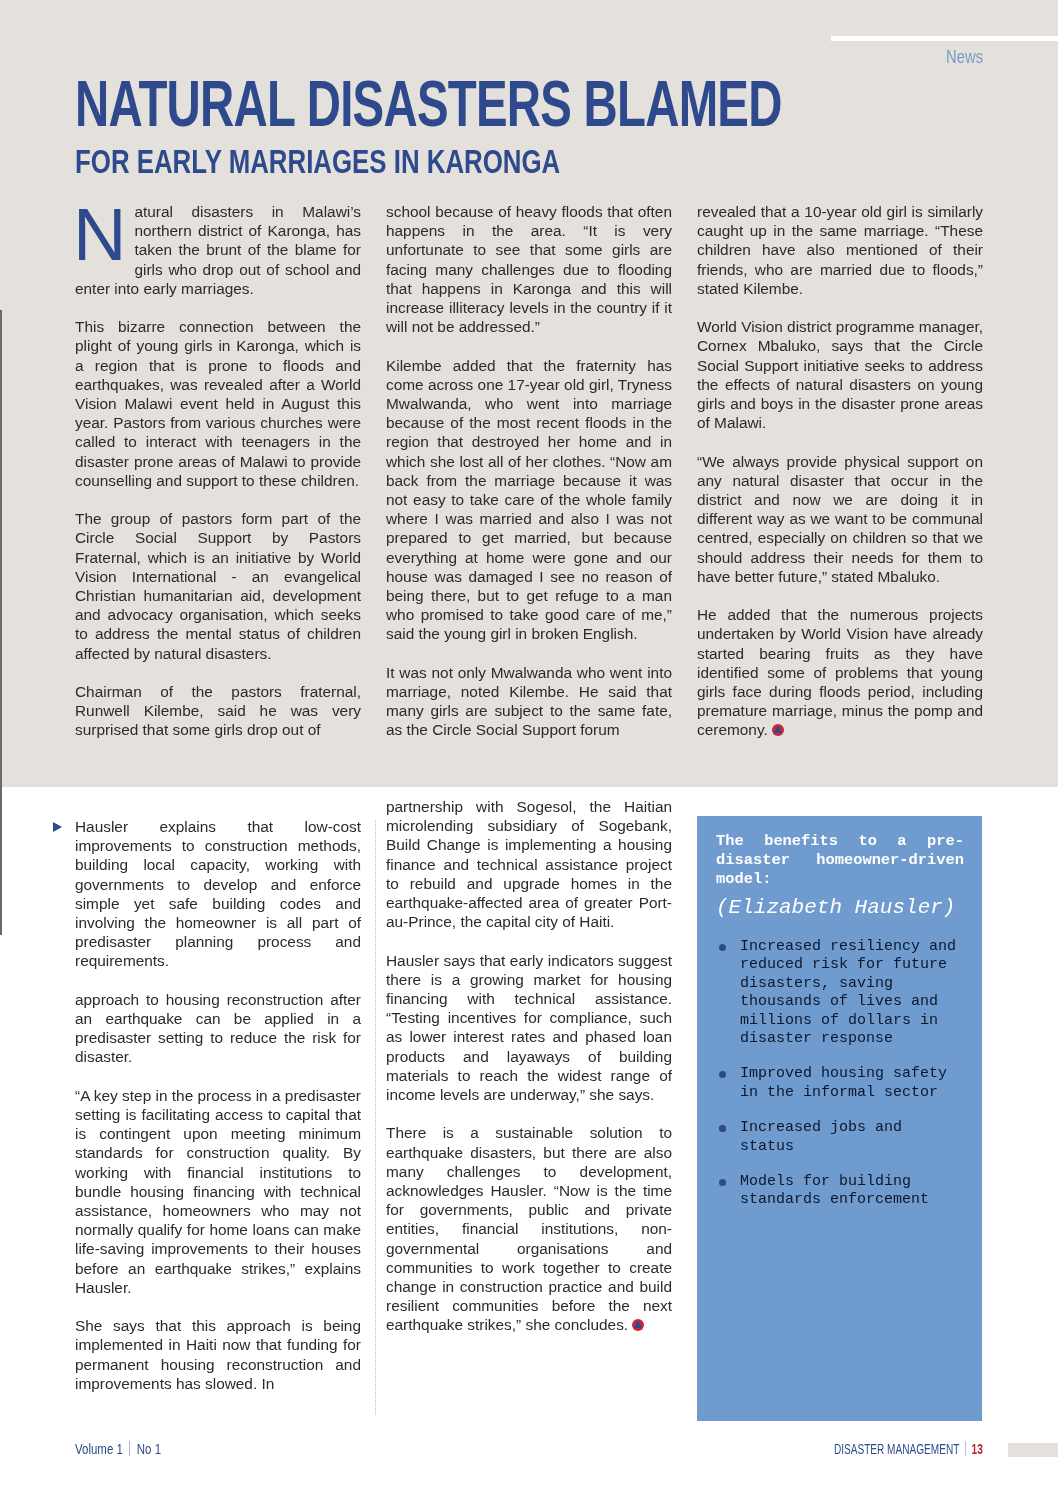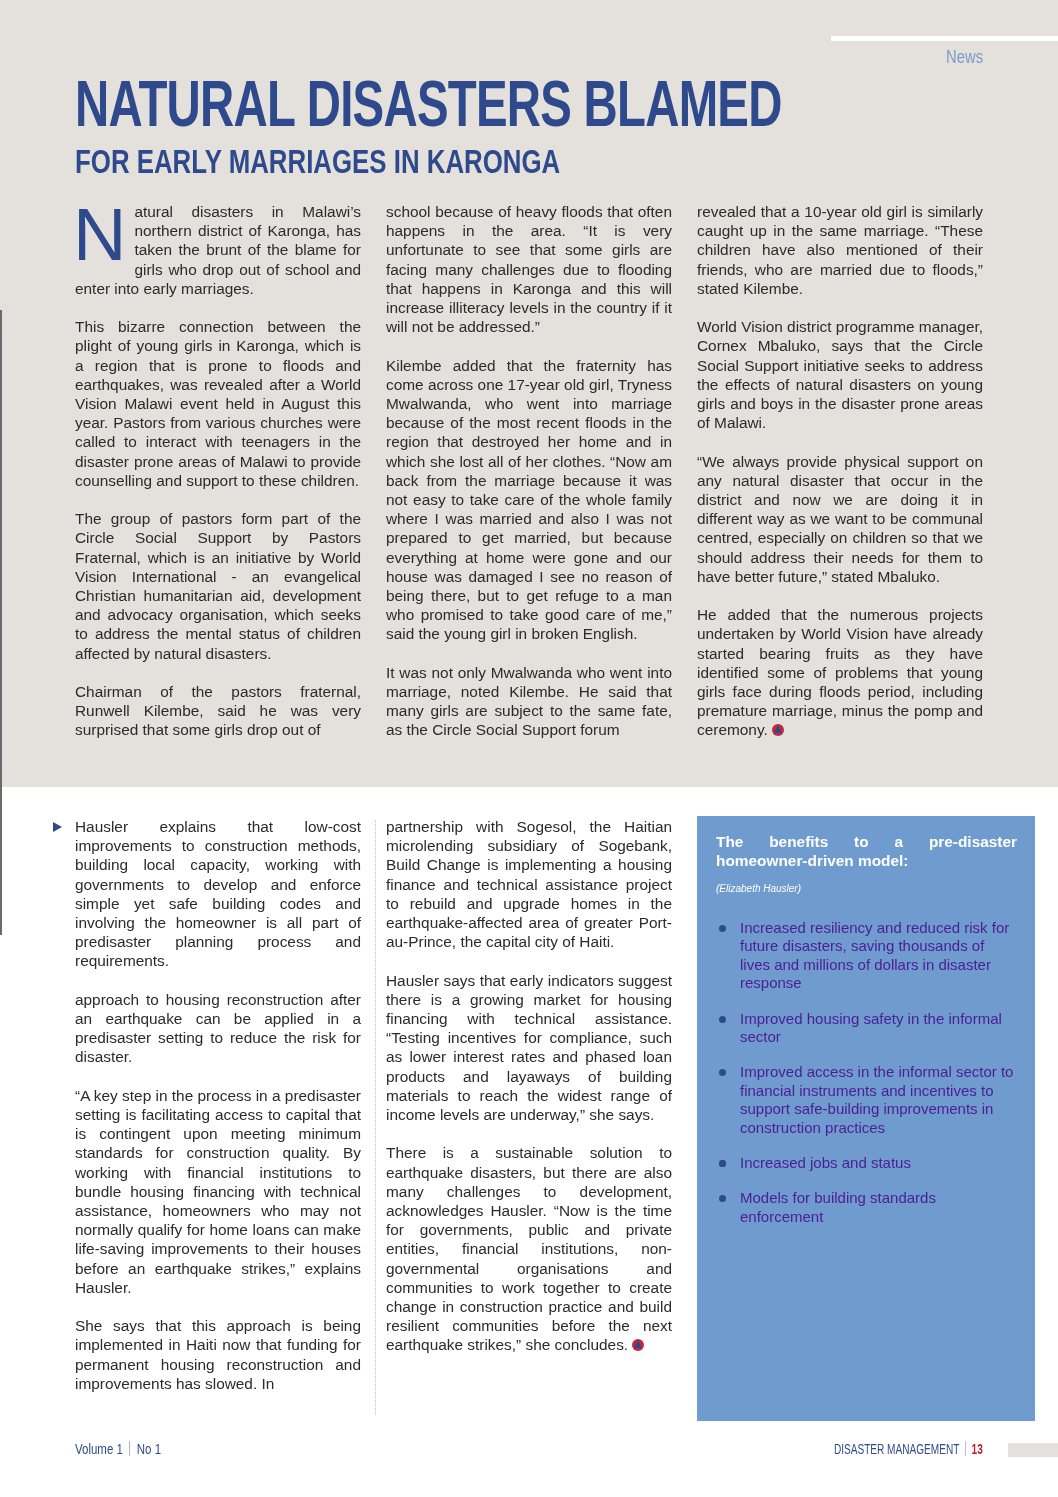--- a/index.html
+++ b/index.html
@@ -42,21 +42,21 @@
     position:absolute; width:286px;
     font-size:15.4px; line-height:19.2px; text-align:justify;
     color:#2b2b2b;
   }
   .col p { margin:0 0 19.2px 0; }
   .col p:last-child { margin-bottom:0; }
   .c1 { left:75px; top:202px; }
   .c2 { left:386px; top:202px; }
   .c3 { left:697px; top:202px; }
   .b1 { left:75px; top:817px; }
-  .b2 { left:386px; top:817px; }
+  .b2 { left:386px; top:797px; }
   .dropcap {
     float:left; font-size:74px; line-height:58px; color:#2f4a8c;
     margin:4px 8px 0 -2px; font-weight:400;
   }
   .end-mark {
     display:inline-block; width:12px; height:12px; border-radius:50%;
     background:#c6283a; position:relative; vertical-align:-1px; margin-left:4px;
   }
   .end-mark::after {
     content:""; position:absolute; left:2px; top:1px;
@@ -66,33 +66,34 @@
   .arrow-marker {
     position:absolute; left:53px; top:822px; width:0; height:0;
     border-top:5px solid transparent; border-bottom:5px solid transparent;
     border-left:9px solid #2f4a8c;
   }
   .divider-dotted {
     position:absolute; left:375px; top:820px; width:0; height:595px;
     border-left:1px dotted #bdbdbd;
   }
   .sidebar-box {
-    position:absolute; left:697px; top:816px; width:338px; height:605px;
+    position:absolute; left:697px; top:816px; width:285px; height:605px;
     background:#6f9bcf; color:#ffffff; box-sizing:border-box;
     padding:16px 18px 0 19px;
+    font-family:Liberation Mono, monospace;
   }
   .sidebar-title {
     font-weight:700; font-size:15.4px; line-height:19px; margin:0 0 9px 0;
     text-align:justify;
   }
-  .sidebar-attrib { font-style:italic; font-size:10px; line-height:19px; margin:0 0 21px 0; }
+  .sidebar-attrib { font-style:italic; font-size:21px; line-height:19px; margin:0 0 21px 0; }
   .sidebar-list { list-style:none; margin:0; padding:0; }
   .sidebar-list li {
     position:relative; padding-left:24px; font-size:15px; line-height:18.4px;
-    margin-bottom:17px; color:#4c1d95;
+    margin-bottom:17px; color:#0f172a;
   }
   .sidebar-list li .bullet {
     position:absolute; left:3px; top:6px; width:7px; height:7px; border-radius:50%;
     background:#2f4a8c;
   }
   .footer-left {
     position:absolute; left:75px; top:1441px; font-size:14px; color:#2f4a8c;
     transform:scaleX(0.82); transform-origin:left top; white-space:nowrap;
   }
   .footer-right {
@@ -155,21 +156,20 @@
   <p>Hausler says that early indicators suggest there is a growing market for housing financing with technical assistance. “Testing incentives for compliance, such as lower interest rates and phased loan products and layaways of building materials to reach the widest range of income levels are underway,” she says.</p>
   <p><span>There is a sustainable solution to earthquake disasters, but there are also many challenges to development, acknowledges Hausler. “Now is the time for governments, public and private entities, financial institutions, non-governmental organisations and communities to work together to create change in construction practice and build resilient communities before the next earthquake strikes,” she concludes.</span><span class="end-mark"></span></p>
 </div>
 
 <div class="sidebar-box">
   <p class="sidebar-title">The benefits to a pre-disaster homeowner-driven model:</p>
   <p class="sidebar-attrib">(Elizabeth Hausler)</p>
   <ul class="sidebar-list">
     <li><span class="bullet"></span><span>Increased resiliency and reduced risk for future disasters, saving thousands of lives and millions of dollars in disaster response</span></li>
     <li><span class="bullet"></span><span>Improved housing safety in the informal sector</span></li>
-    <li><span class="bullet"></span><span>Improved access in the informal sector to financial instruments and incentives to support safe-building improvements in construction practices</span></li>
     <li><span class="bullet"></span></li>
     <li><span class="bullet"></span><span>Increased jobs and status</span></li>
     <li><span class="bullet"></span><span>Models for building standards enforcement</span></li>
   </ul>
 </div>
 
 <div class="footer-left">
   <span>Volume 1</span><span class="footer-sep"></span><span>No 1</span>
 </div>
 <div class="footer-right">

